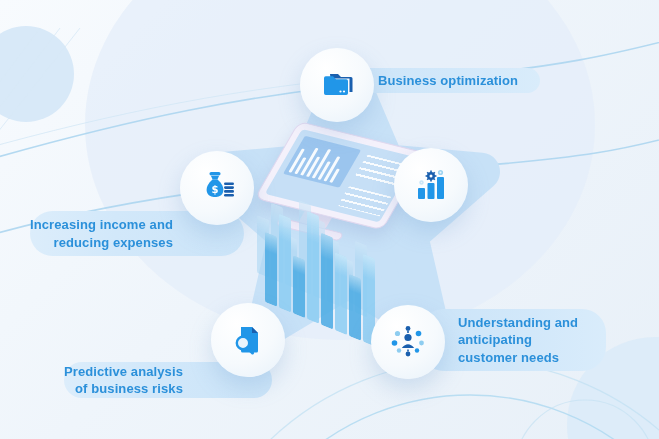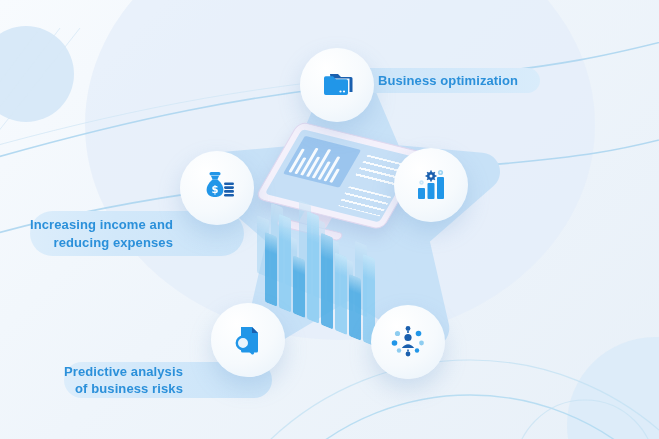--- a/index.html
+++ b/index.html
@@ -203,20 +203,25 @@
   </div>
   <div class="node-circle" style="left:211px;top:303px;">
     <svg width="40" height="40" viewBox="0 0 40 40">
       <path d="M13 7 h11 l6 6 v18 q0 1.5-1.5 1.5 h-14 q-1.5 0-1.5-1.5 Z" fill="#2196e8"></path>
       <polygon points="24,7 30,13 24,13" fill="#1a5fae"></polygon>
       <circle cx="15" cy="23" r="6.2" fill="#eaf4fc" stroke="#2196e8" stroke-width="2.4"></circle>
       <line x1="19.5" y1="27.8" x2="24.5" y2="32.8" stroke="#2196e8" stroke-width="3.2" stroke-linecap="round"></line>
     </svg>
   </div>
 
+  <div class="pill" style="left:420px;top:309px;width:186px;height:62px;padding-left:38px;box-sizing:border-box;">
+    <span class="pill-label">Understanding and
+anticipating
+customer needs</span>
+  </div>
   <div class="node-circle" style="left:371px;top:305px;">
     <svg width="40" height="40" viewBox="0 0 40 40">
       <circle cx="20" cy="15.5" r="3.6" fill="#1a5fae"></circle>
       <path d="M13.8 26 q6.2-7.5 12.4 0 Z" fill="#1a5fae"></path>
       <circle cx="20" cy="6.5" r="2.4" fill="#1a5fae"></circle>
         <line x1="20" y1="8.9" x2="20" y2="11" stroke="#1a5fae" stroke-width="1.6"></line>
       <circle cx="20" cy="32" r="2.4" fill="#1a5fae"></circle>
         <line x1="20" y1="27.5" x2="20" y2="29.6" stroke="#1a5fae" stroke-width="1.6"></line>
       <circle cx="9.5" cy="11.5" r="2.6" fill="#8ecdf0"></circle>
       <circle cx="30.5" cy="11.5" r="2.8" fill="#2196e8"></circle>

